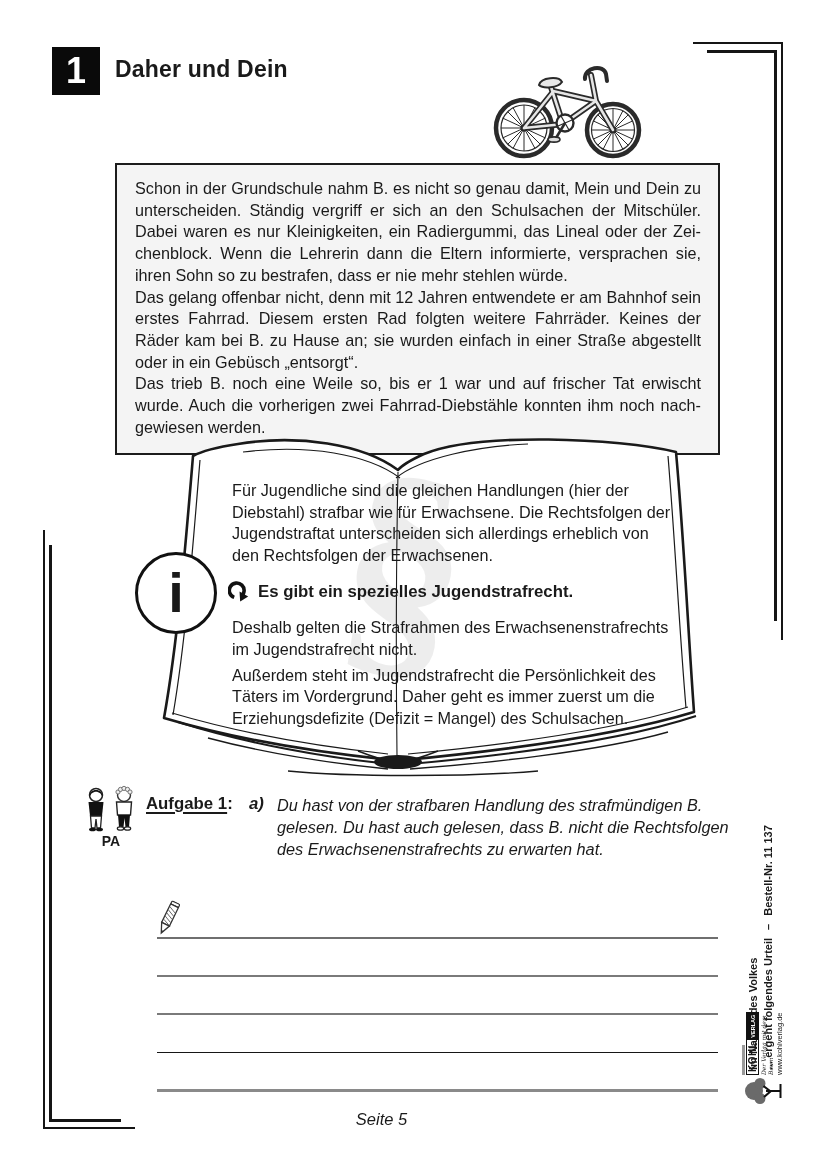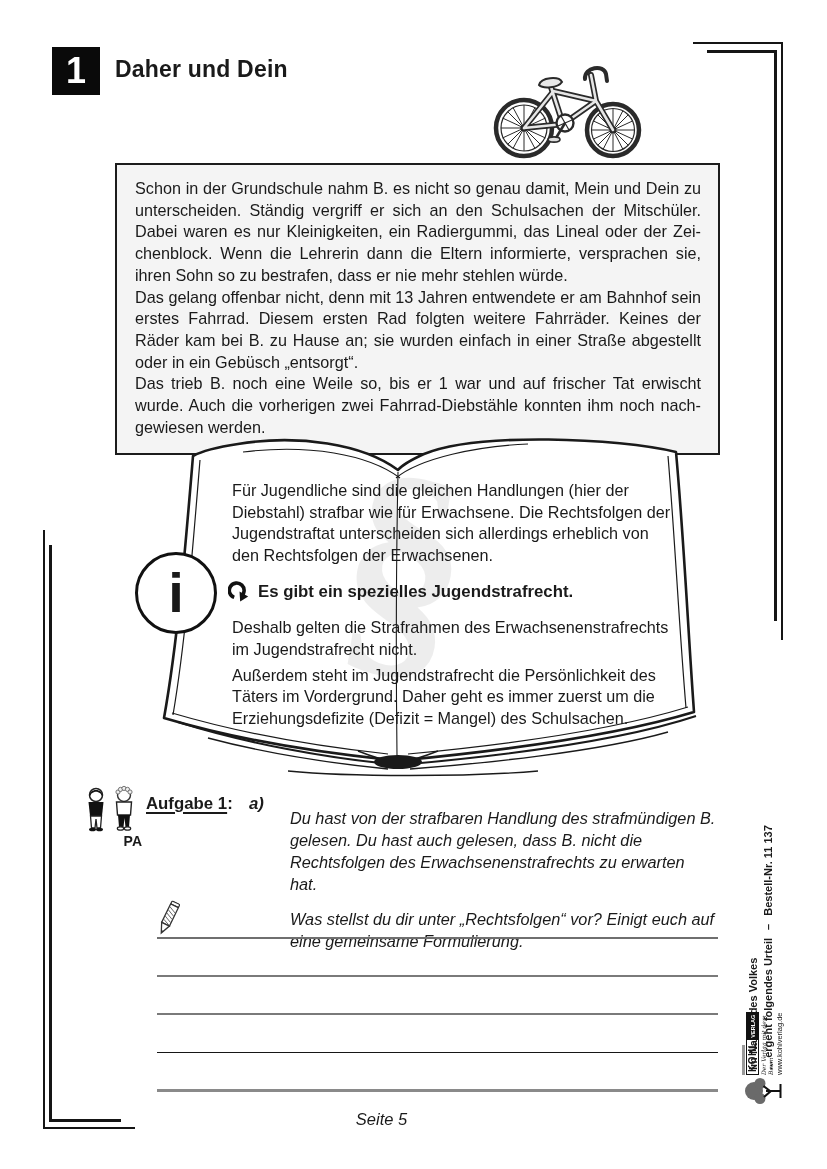--- a/index.html
+++ b/index.html
@@ -43,26 +43,26 @@
   .pointer-line{display:flex;align-items:center;margin-bottom:15px;}
   .pointer-line .ptr-icon{width:21px;height:22px;margin-right:9px;flex:0 0 auto;}
   .pointer-line b{font-size:16.8px;}
   .info-badge{left:135px;top:552px;width:76px;height:76px;border-radius:50%;
     background:#fff;border:3px solid #111;z-index:3;display:flex;align-items:center;justify-content:center;
     font-weight:bold;font-size:56px;line-height:1;}
 
   
   .pa-wrap{left:80px;top:785px;width:62px;text-align:center;}
   .pa-wrap svg{width:60px;height:48px;display:block;margin:0 auto;}
-  .pa-label{font-size:14px;font-weight:bold;margin-top:0px;text-align:right;}
+  .pa-label{font-size:14px;font-weight:bold;margin-top:0px;}
   .task-label{left:146px;top:794px;font-size:16.8px;font-weight:bold;}
   .task-label .ul{text-decoration:underline;text-decoration-thickness:2px;text-underline-offset:3px;margin-top:20px;}
   .task-part{left:249px;top:794px;font-size:16.8px;font-weight:bold;font-style:italic;}
   .task-text{left:277px;top:794px;width:452px;font-size:16.3px;line-height:22px;font-style:italic;}
-  .task-text p{margin:13px;}
+  .task-text p{margin:0;}
 
   
   .pencil{left:155px;top:900px;width:26px;height:37px;transform:rotate(26deg);}
   .ans{left:157px;width:561px;height:0;}
   .ans-a{border-bottom:2px solid #6f6f6f;}
   .ans-b{border-bottom:2px solid #7a7a7a;}
   .ans-c{border-bottom:1.5px solid #161616;}
   .ans-d{border-bottom:3px solid #8a8a8a;}
 
   .footer{left:0;top:1110px;width:763px;text-align:center;font-size:16.5px;font-style:italic;}
@@ -119,21 +119,21 @@
     <path d="M47,24 C49,16 67,15 70,21 C66,27 51,28 47,24 Z" fill="#e8e8e8" stroke-width="2"></path>
     <circle cx="73" cy="62" r="8.5" fill="#ffffff" stroke-width="2.4"></circle>
     <path d="M69,55 L77,69 M66,65 L80,59" stroke-width="1.2"></path>
     <path d="M73,62 L64,77" stroke-width="2.6"></path>
     <ellipse cx="62" cy="78.5" rx="6" ry="2.6" fill="#dddddd" stroke-width="1.6"></ellipse>
   </g>
 </svg>
 
 <div class="abs story-box">
   <p>Schon in der Grundschule nahm B. es nicht so genau damit, Mein und Dein zu unterscheiden. Ständig vergriff er sich an den Schulsachen der Mitschüler. Dabei waren es nur Kleinigkeiten, ein Radiergummi, das Lineal oder der Zei­chenblock. Wenn die Lehrerin dann die Eltern informierte, versprachen sie, ihren Sohn so zu bestrafen, dass er nie mehr stehlen würde.</p>
-  <p>Das gelang offenbar nicht, denn mit 13 Jahren entwendete er am Bahnhof sein erstes Fahrrad. Diesem ersten Rad folgten weitere Fahrräder. Keines der Räder kam bei B. zu Hause an; sie wurden einfach in einer Straße abgestellt oder in ein Gebüsch „entsorgt“.</p>
+  <p>Das gelang offenbar nicht, denn mit 12 Jahren entwendete er am Bahnhof sein erstes Fahrrad. Diesem ersten Rad folgten weitere Fahrräder. Keines der Räder kam bei B. zu Hause an; sie wurden einfach in einer Straße abgestellt oder in ein Gebüsch „entsorgt“.</p>
   <p>Das trieb B. noch eine Weile so, bis er 1 war und auf frischer Tat erwischt wurde. Auch die vorherigen zwei Fahrrad-Diebstähle konnten ihm noch nach­gewiesen werden.</p>
 </div>
 
 <div class="abs book-wrap">
   <svg class="book-svg" viewBox="0 0 566 360">
     <path d="M250,50 C215,24 150,14 90,24 C70,27 54,31 45,36 C38,120 30,220 16,298 C90,320 175,333 243,340 L257,340 C340,332 460,318 546,292 C540,210 536,120 528,32 C470,18 330,12 276,34 C265,39 255,44 250,50 Z" fill="#ffffff" stroke="#1a1a1a" stroke-width="2.6" stroke-linejoin="round"></path>
     <g fill="none" stroke="#1a1a1a">
       <path d="M252,58 C220,34 160,24 95,32" stroke-width="1.1"></path>
       <path d="M248,58 C272,38 330,26 380,24" stroke-width="1.1"></path>
       <path d="M52,40 C45,125 38,218 25,295" stroke-width="1.2"></path>
@@ -190,21 +190,20 @@
     <ellipse cx="46.5" cy="43.5" rx="3.2" ry="1.7" fill="#fff" stroke="#222" stroke-width="1.2"></ellipse>
   </svg>
   <div class="pa-label">PA</div>
 </div>
 <div class="abs task-label">
   <span class="ul">Aufgabe 1</span><span>:</span>
 </div>
 <div class="abs task-part">a)</div>
 <div class="abs task-text">
   <p>Du hast von der strafbaren Handlung des strafmündigen B. gelesen. Du hast auch gelesen, dass B. nicht die Rechtsfolgen des Erwachsenenstrafrechts zu erwarten hat.</p>
-  <p>Was stellst du dir unter „Rechtsfolgen“ vor? Einigt euch auf eine gemeinsame Formulierung.</p>
 </div>
 
 <svg class="abs pencil" viewBox="0 0 26 37">
   <rect x="9" y="0.8" width="8.6" height="3.4" rx="1.2" fill="#fff" stroke="#333" stroke-width="1.2"></rect>
   <rect x="9" y="4.2" width="8.6" height="20.5" fill="#fff" stroke="#333" stroke-width="1.3"></rect>
   <g stroke="#555" stroke-width="0.8">
     <path d="M9.5,7 L17,10.5 M9.5,10.5 L17,14 M9.5,14 L17,17.5 M9.5,17.5 L17,21 M9.5,21 L17,24.2"></path>
   </g>
   <polygon points="9,24.7 17.6,24.7 13.3,34.5" fill="#fff" stroke="#333" stroke-width="1.3"></polygon>
   <polygon points="12.1,31.7 14.5,31.7 13.3,34.5" fill="#333"></polygon>

